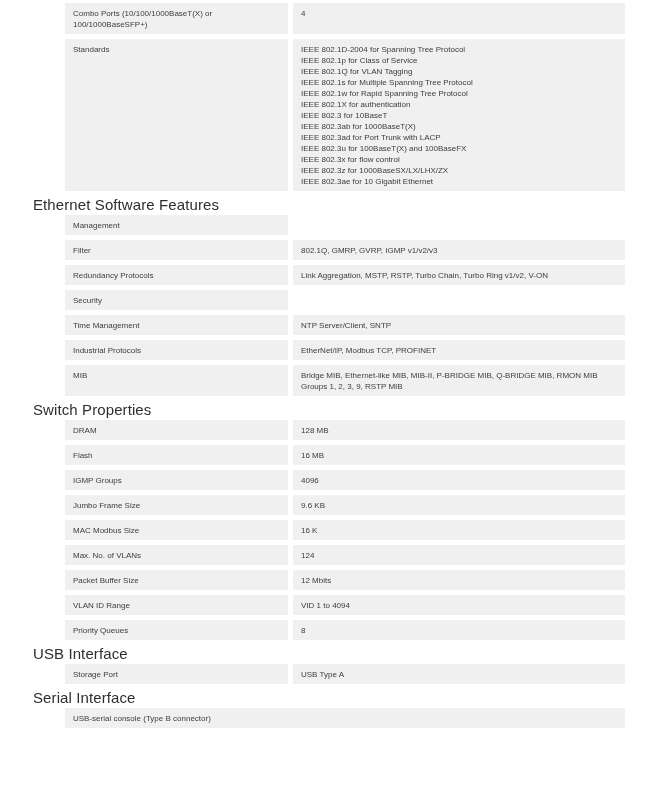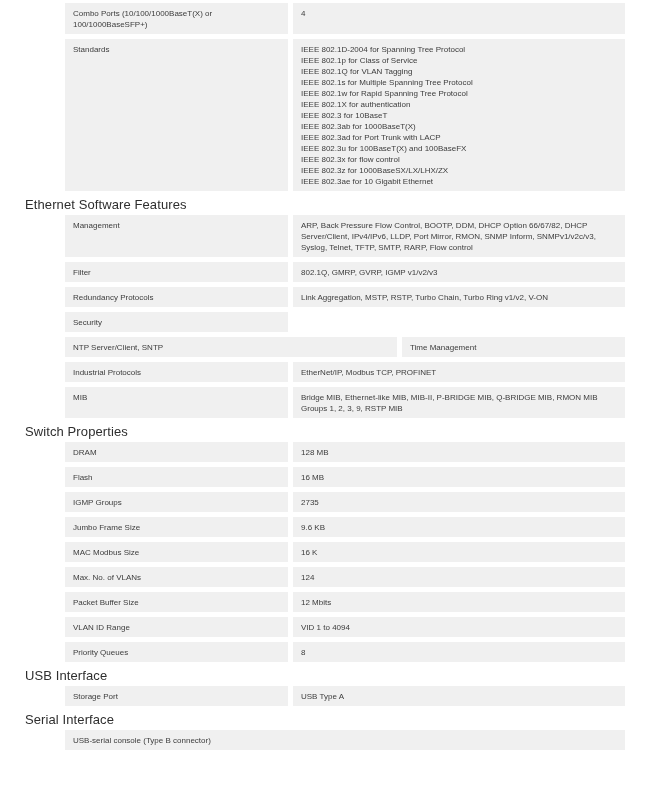--- a/index.html
+++ b/index.html
@@ -13,25 +13,25 @@
   }
   .page {
     box-sizing: border-box;
     width: 650px;
     padding: 3px 25px 0 25px;
   }
   .spec-table {
     width: 600px;
   }
   .section-header {
-    font-size: 13px;
+    font-size: 15px;
     line-height: 11px;
     font-weight: 400;
     color: #2e2e2e;
-    margin: 8px 0 5px 0;
+    margin: 8px 0 5px 8px;
     letter-spacing: 0.1px;
   }
   .spec-row {
     display: flex;
     gap: 5px;
     margin-bottom: 5px;
     padding-left: 40px;
   }
   .cell {
     box-sizing: border-box;
@@ -71,57 +71,56 @@
 IEEE 802.3ab for 1000BaseT(X)
 IEEE 802.3ad for Port Trunk with LACP
 IEEE 802.3u for 100BaseT(X) and 100BaseFX
 IEEE 802.3x for flow control
 IEEE 802.3z for 1000BaseSX/LX/LHX/ZX
 IEEE 802.3ae for 10 Gigabit Ethernet</div>
       </div>
       <div class="section-header">Ethernet Software Features</div>
       <div class="spec-row">
         <div class="cell label">Management</div>
-        <div class="cell value">ARP, Back Pressure Flow Control, BOOTP, DDM, DHCP Option 66/67/82, DHCP Server/Client, IPv4/IPv6, LLDP, Port Mirror, RMON, SNMP Inform, SNMPv1/v2c/v3, Syslog, Telnet, TFTP, SMTP, RARP, Flow control</div>
       </div>
       <div class="spec-row">
         <div class="cell label">Filter</div>
         <div class="cell value">802.1Q, GMRP, GVRP, IGMP v1/v2/v3</div>
       </div>
       <div class="spec-row">
         <div class="cell label">Redundancy Protocols</div>
         <div class="cell value">Link Aggregation, MSTP, RSTP, Turbo Chain, Turbo Ring v1/v2, V-ON</div>
       </div>
       <div class="spec-row">
         <div class="cell label">Security</div>
       </div>
       <div class="spec-row">
+        <div class="cell label">Time Management</div>
         <div class="cell value">NTP Server/Client, SNTP</div>
-        <div class="cell label">Time Management</div>
       </div>
       <div class="spec-row">
         <div class="cell label">Industrial Protocols</div>
         <div class="cell value">EtherNet/IP, Modbus TCP, PROFINET</div>
       </div>
       <div class="spec-row">
         <div class="cell label">MIB</div>
         <div class="cell value">Bridge MIB, Ethernet-like MIB, MIB-II, P-BRIDGE MIB, Q-BRIDGE MIB, RMON MIB Groups 1, 2, 3, 9, RSTP MIB</div>
       </div>
       <div class="section-header">Switch Properties</div>
       <div class="spec-row">
         <div class="cell label">DRAM</div>
         <div class="cell value">128 MB</div>
       </div>
       <div class="spec-row">
         <div class="cell label">Flash</div>
         <div class="cell value">16 MB</div>
       </div>
       <div class="spec-row">
         <div class="cell label">IGMP Groups</div>
-        <div class="cell value">2735</div>
+        <div class="cell value">4096</div>
       </div>
       <div class="spec-row">
         <div class="cell label">Jumbo Frame Size</div>
         <div class="cell value">9.6 KB</div>
       </div>
       <div class="spec-row">
         <div class="cell label">MAC Modbus Size</div>
         <div class="cell value">16 K</div>
       </div>
       <div class="spec-row">

